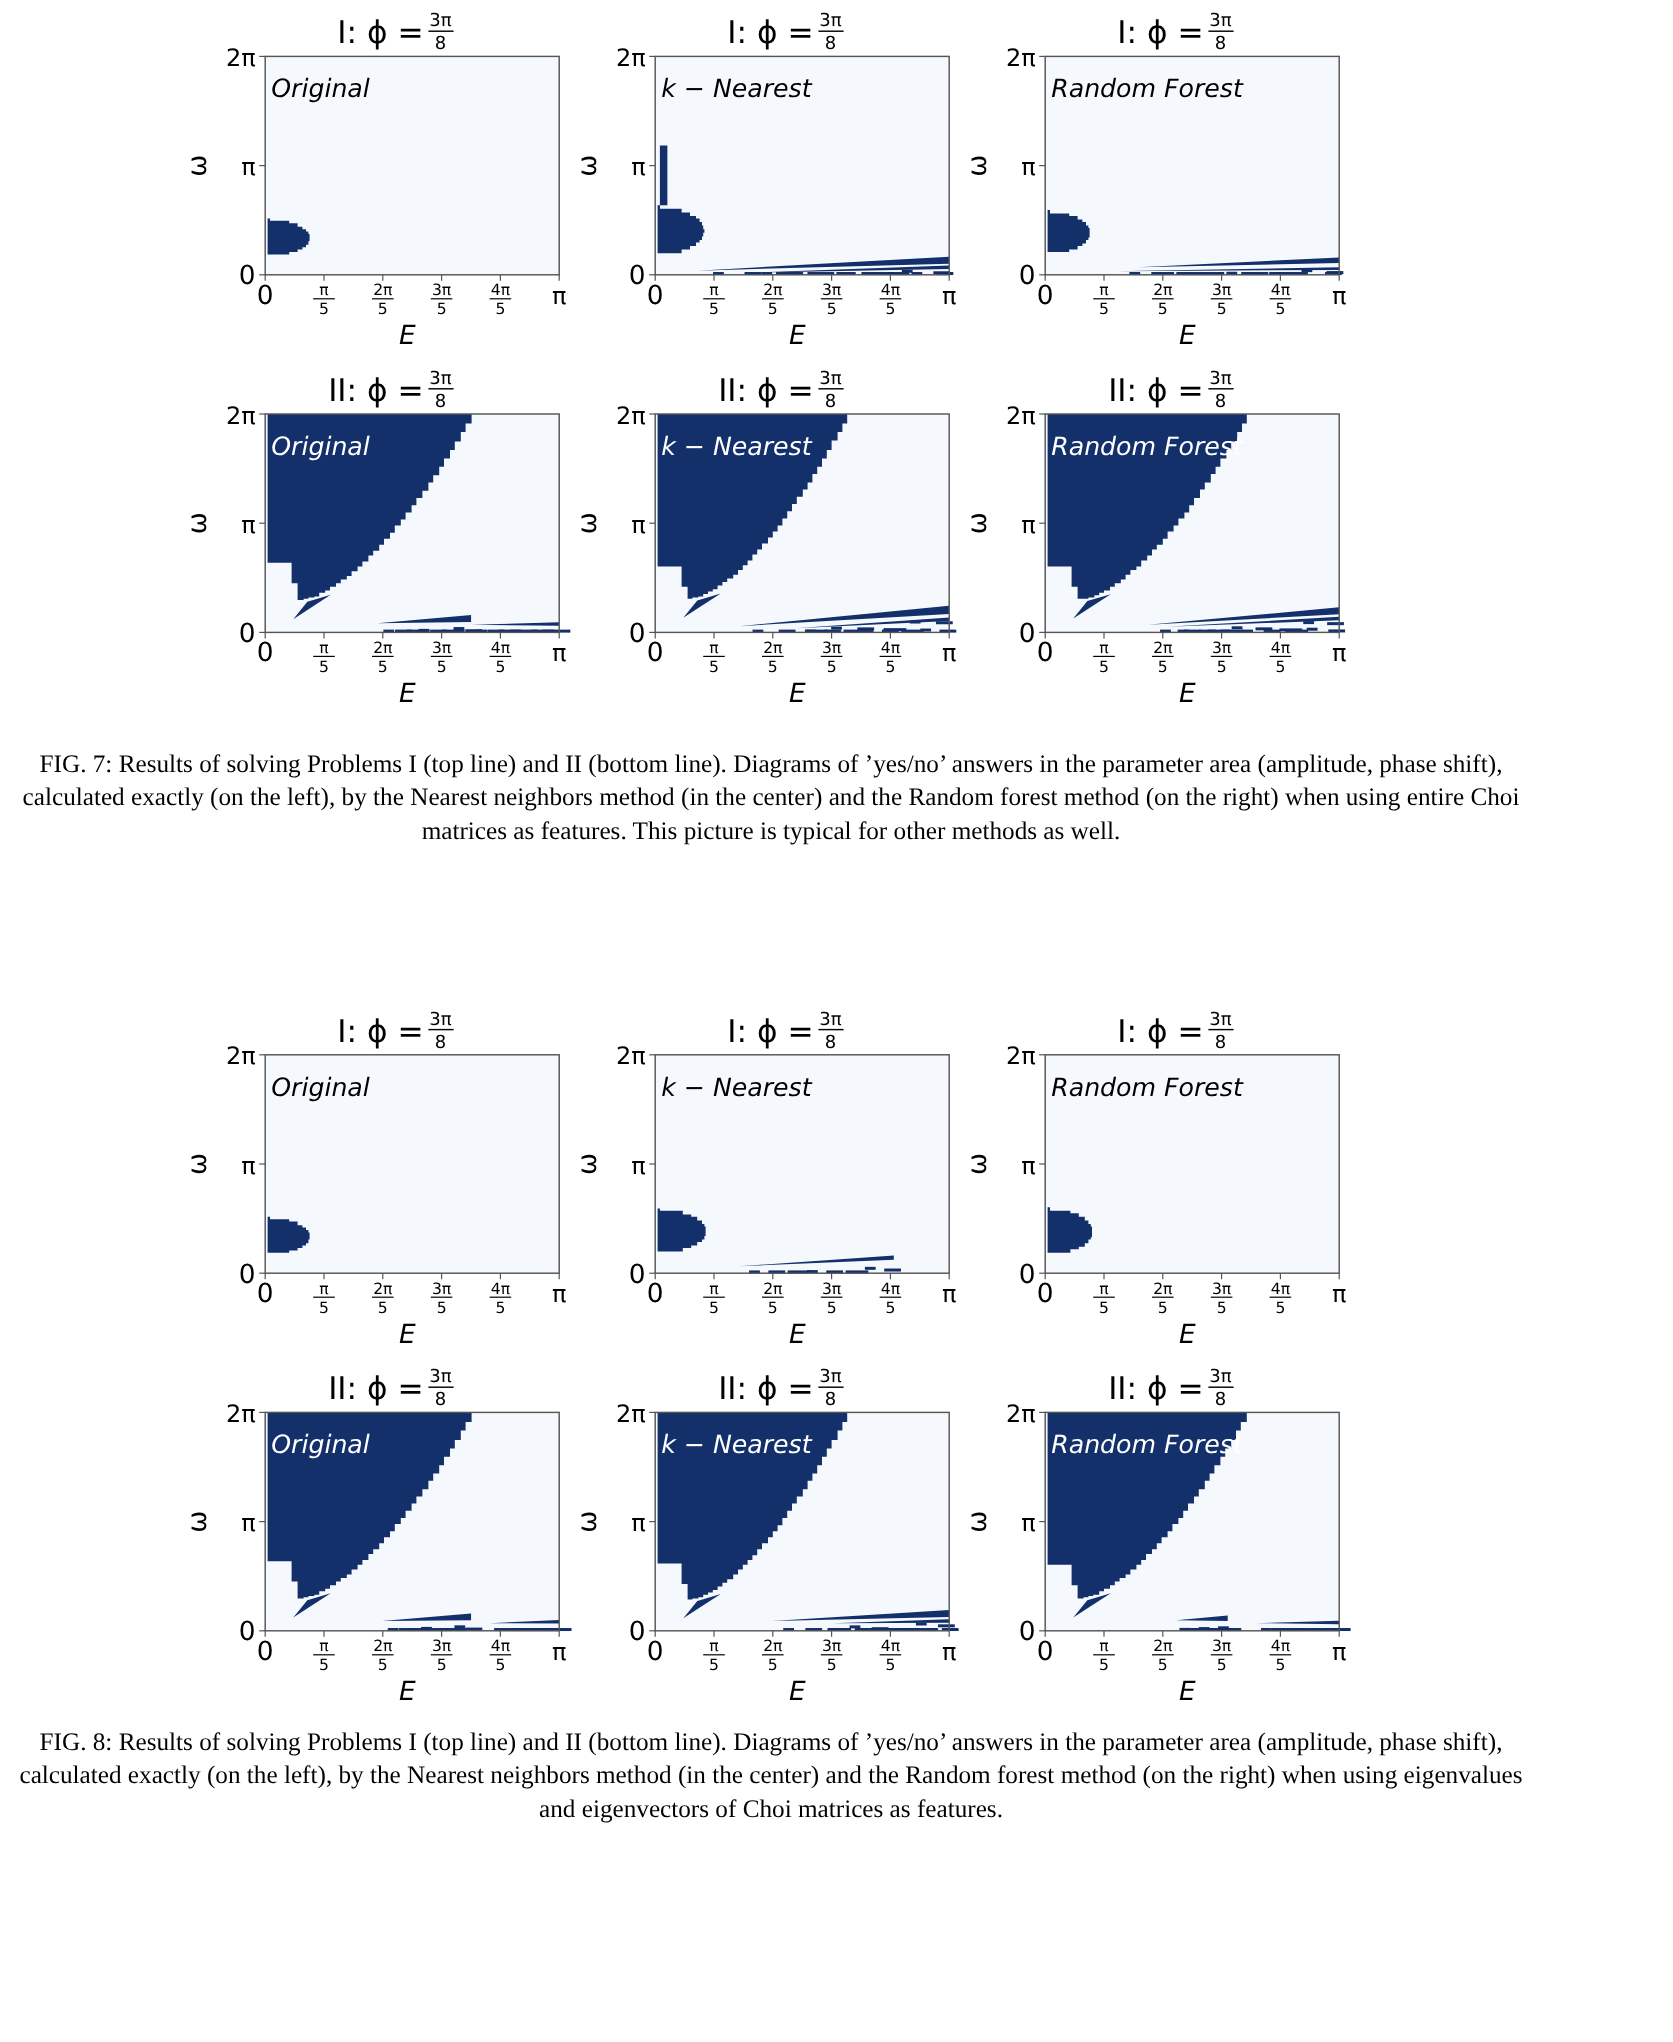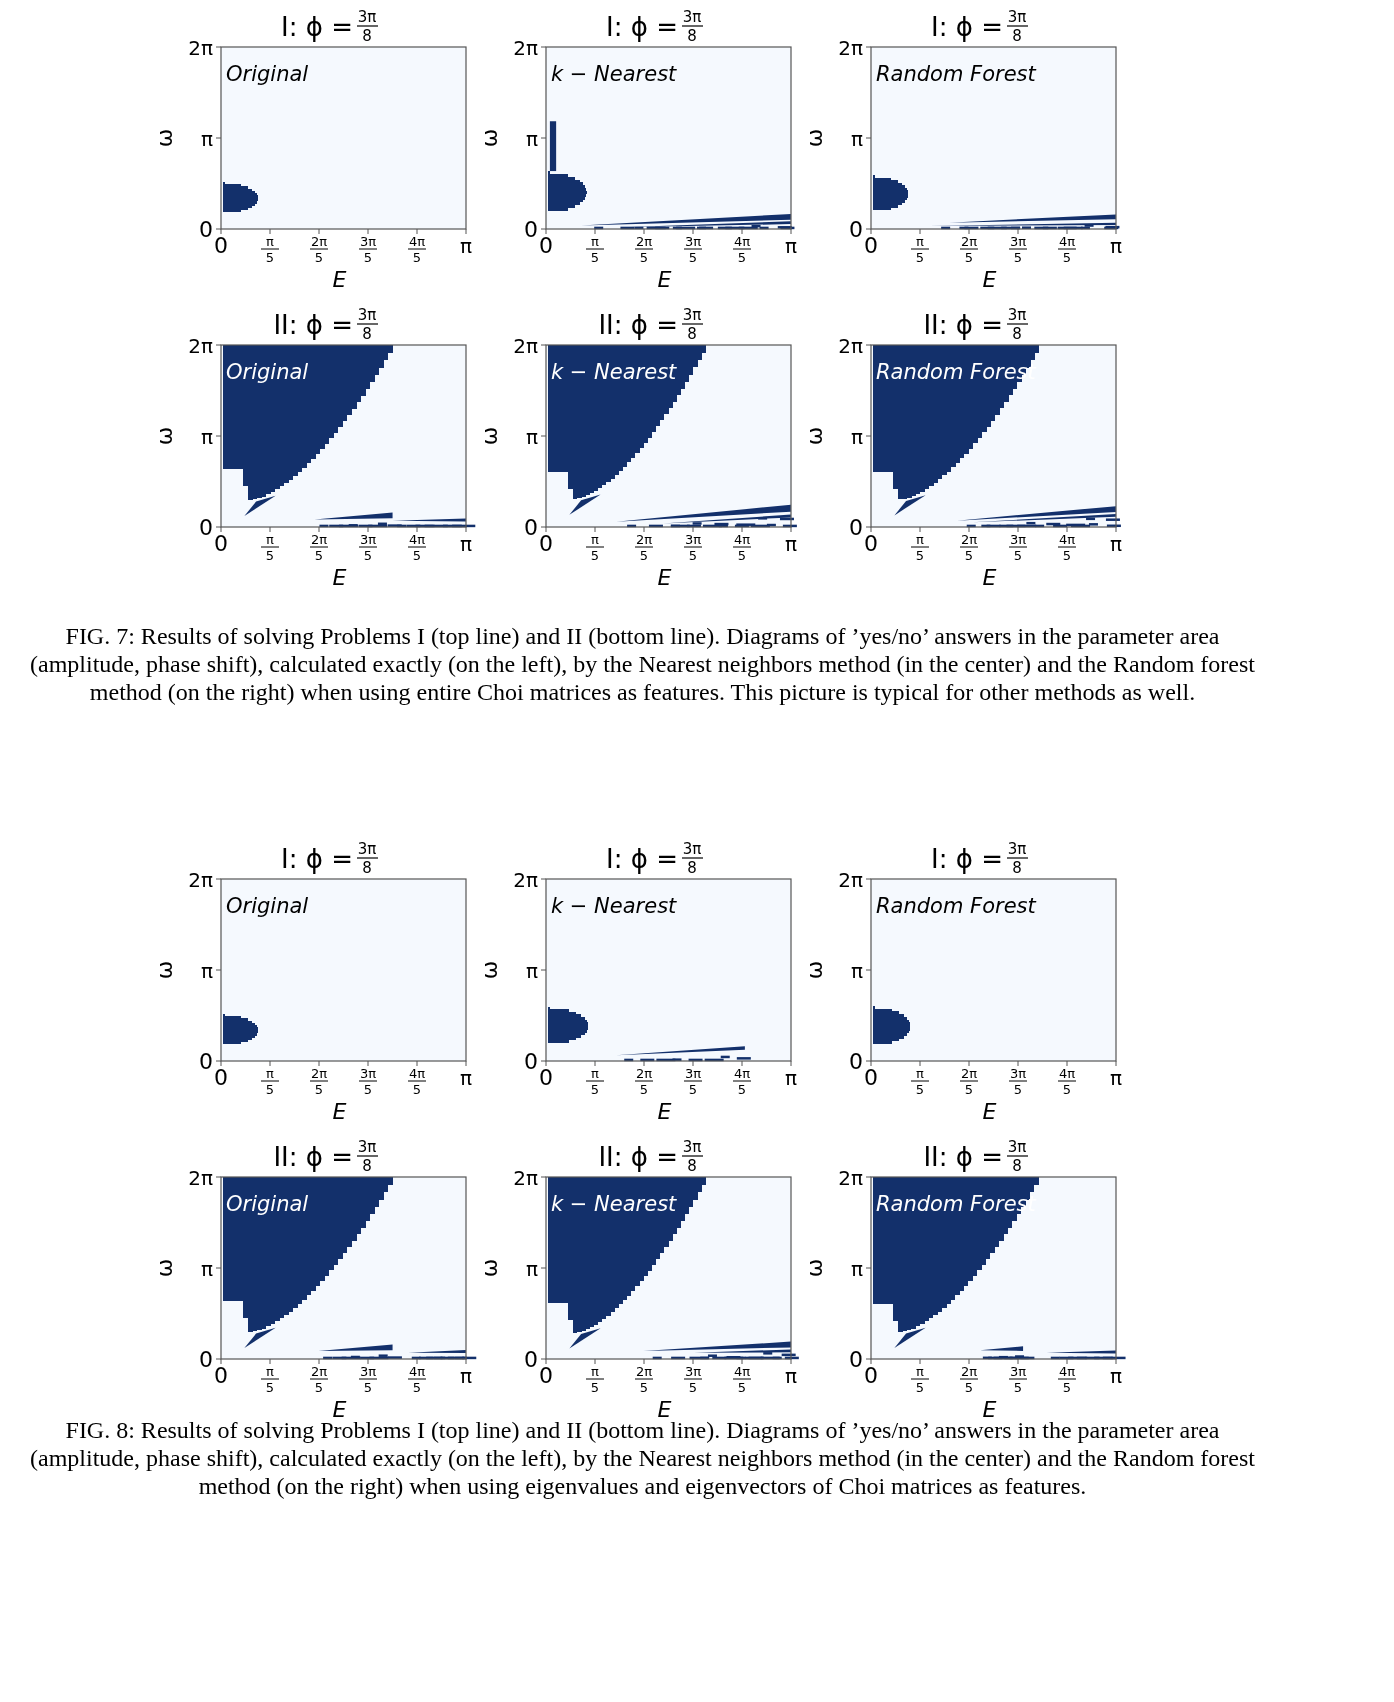--- a/index.html
+++ b/index.html
@@ -1,20 +1,20 @@
 <!DOCTYPE html>
 <html><head>
 <meta charset="utf-8">
 <style>
   html,body{margin:0;padding:0;background:#ffffff;}
   body{width:1394px;height:1702px;position:relative;overflow:hidden;font-family:"DejaVu Sans",sans-serif;color:#000;}
   .figure{position:absolute;left:0;width:1280px;}
   .panel{position:absolute;width:330px;height:290px;}
   .panel svg{position:absolute;left:0;top:0;overflow:visible;}
-  .caption{position:absolute;left:10px;width:1265px;text-align:center;font-family:"Liberation Serif","DejaVu Serif",serif;font-size:24px;line-height:28px;color:#000;}
+  .caption{position:absolute;left:10px;width:1265px;text-align:center;font-family:"Liberation Serif","DejaVu Serif",serif;font-size:21px;line-height:28px;color:#000;}
 </style>
 </head>
 <body>
 
 <div id="root">
   <div class="figure" id="fig7">
     <div class="panel" style="left:150px;top:0px">
         <svg width="330" height="290" viewBox="0 0 330 290">
           <text x="203" y="36" font-size="26" text-anchor="end" font-family="DejaVu Sans, sans-serif" fill="#000000">I: ϕ =</text>
           <text x="217" y="22" font-size="15" text-anchor="middle" font-family="DejaVu Sans, sans-serif" fill="#000000">3π</text>
@@ -771,15 +771,15 @@
           <g>
             <text x="267" y="246" font-size="13" text-anchor="middle" font-family="DejaVu Sans, sans-serif" fill="#000000">4π</text>
             <line x1="258" x2="276" y1="249" y2="249" stroke="#000000" stroke-width="1"></line>
             <text x="267" y="262" font-size="13" text-anchor="middle" font-family="DejaVu Sans, sans-serif" fill="#000000">5</text>
           </g>
           <line x1="316" x2="316" y1="229" y2="234" stroke="#555555"></line>
           <text x="316" y="253" font-size="20" text-anchor="middle" font-family="DejaVu Sans, sans-serif" fill="#000000">π</text>
           <text x="189.5" y="287" font-size="22" font-style="italic" text-anchor="middle" font-family="DejaVu Sans, sans-serif" fill="#000000">E</text>
         </svg>
       </div>
-    <div class="caption" style="top:584px">FIG. 8: Results of solving Problems I (top line) and II (bottom line). Diagrams of ’yes/no’ answers in the parameter area (amplitude, phase shift), calculated exactly (on the left), by the Nearest neighbors method (in the center) and the Random forest method (on the right) when using eigenvalues and eigenvectors of Choi matrices as features.</div>
+    <div class="caption" style="top:605px">FIG. 8: Results of solving Problems I (top line) and II (bottom line). Diagrams of ’yes/no’ answers in the parameter area (amplitude, phase shift), calculated exactly (on the left), by the Nearest neighbors method (in the center) and the Random forest method (on the right) when using eigenvalues and eigenvectors of Choi matrices as features.</div>
   </div>
 </div>
 
 </body></html>

